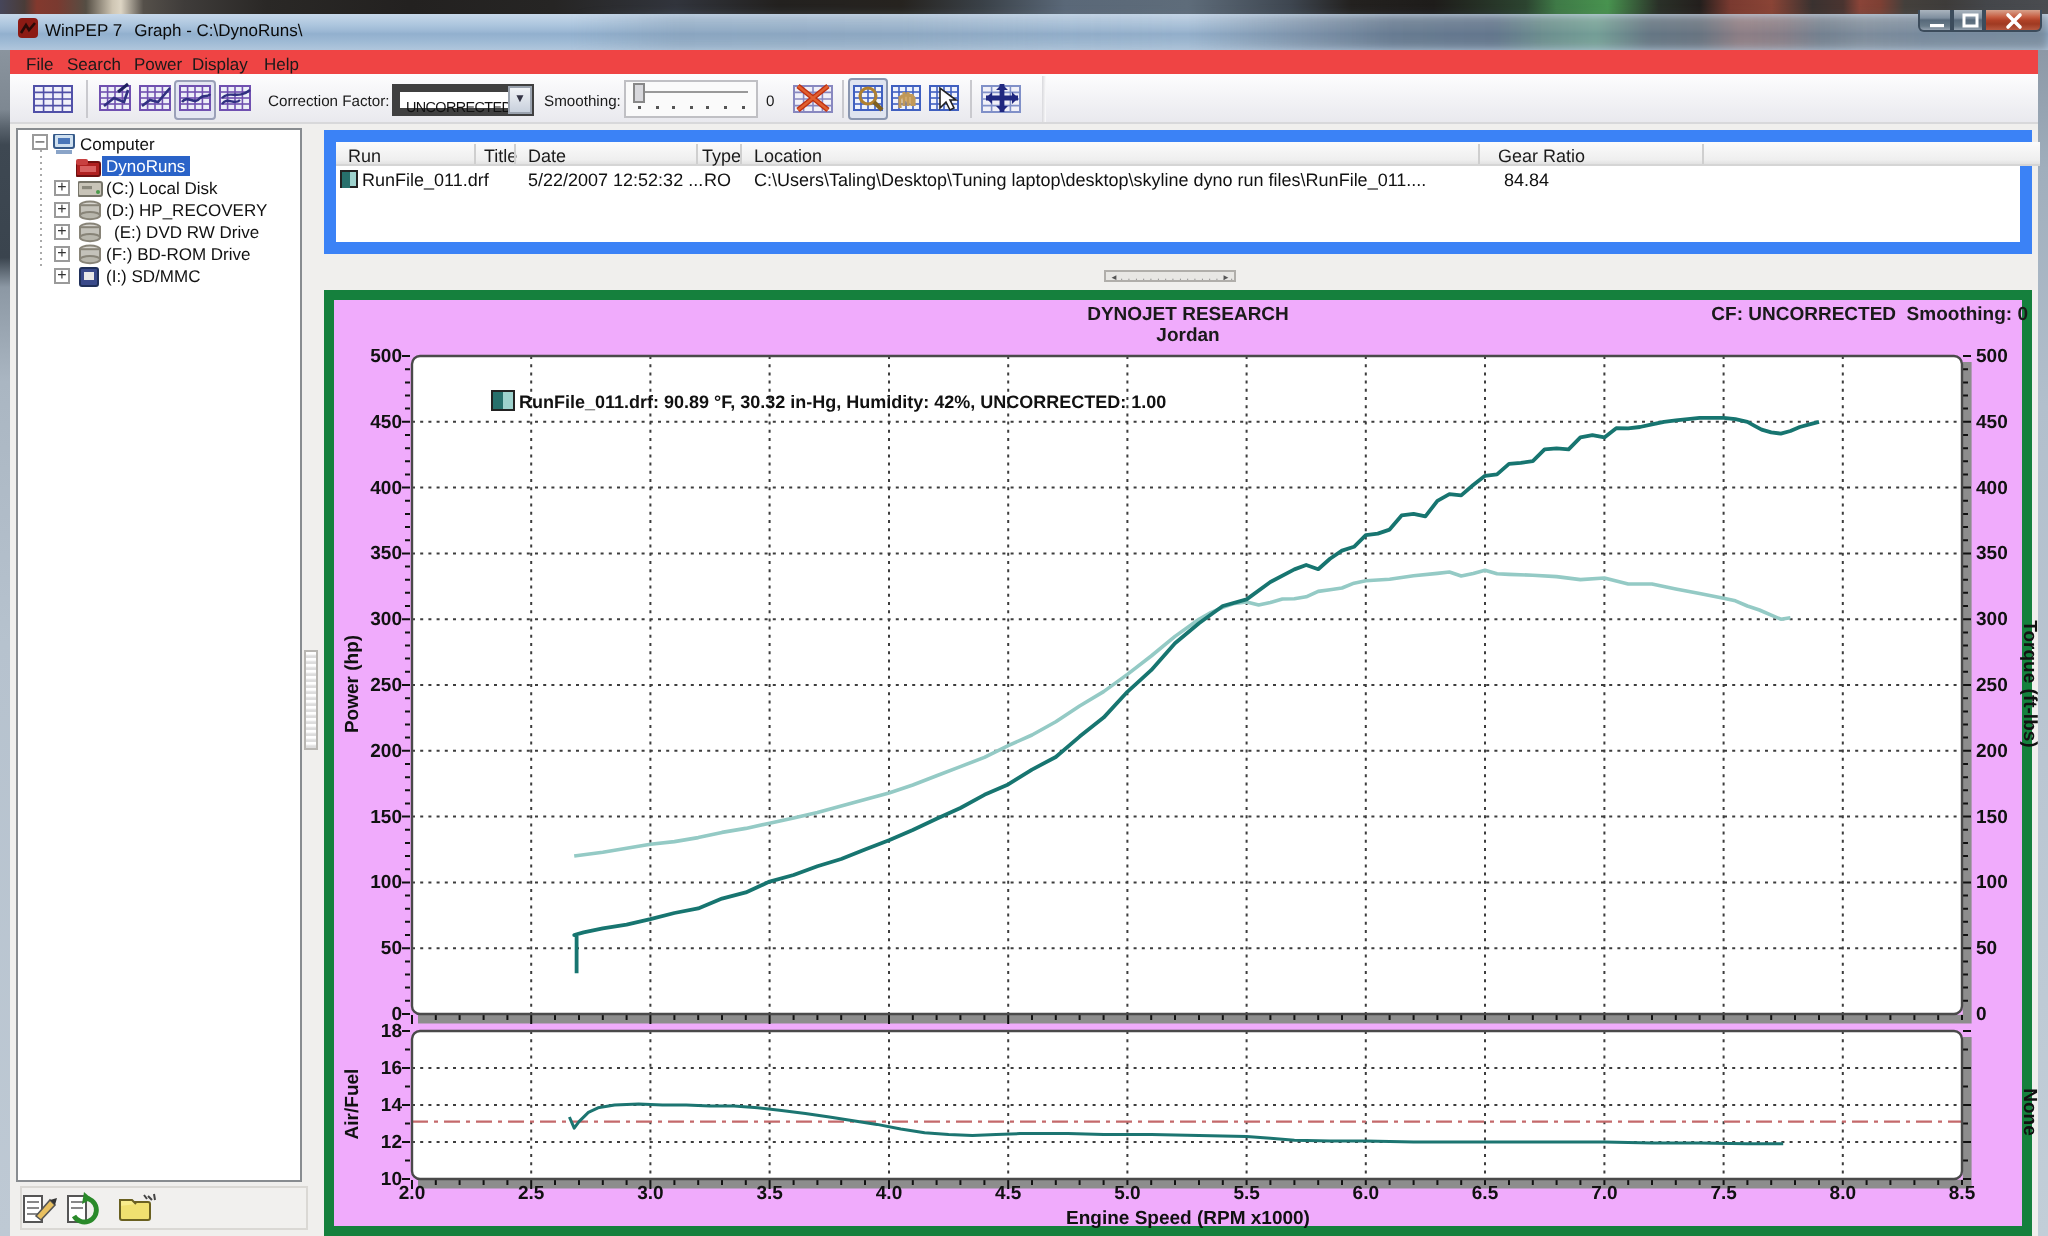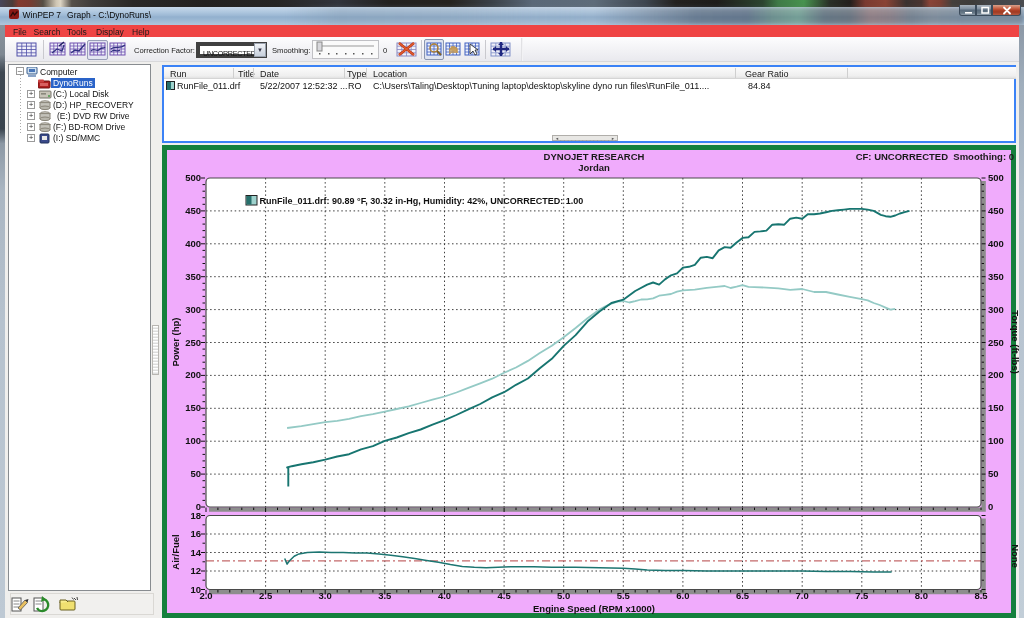--- a/index.html
+++ b/index.html
@@ -33,21 +33,21 @@
 #slider{left:312px;top:40px;width:67px;height:19px;border:1px solid #c0c0c4;background:#fafafa;}
 
 #tree{left:8px;top:64px;width:143px;height:527px;background:#fff;border:1px solid #888c90;font-size:8.5px;}
 .ti{position:absolute;white-space:nowrap;color:#111;}
 .pm{position:absolute;width:8px;height:8px;border:1px solid #9a9a9a;background:#fff;font-size:8px;line-height:6px;text-align:center;color:#333;}
 #iconbar{left:10px;top:594px;width:130px;height:21px;}
 
 #vsplit{left:152px;top:325px;width:7px;height:50px;background:#f4f3f1;border:1px solid #b8b6b2;
 background-image:repeating-linear-gradient(180deg,#fff 0,#fff 1px,#ddd 2px,#ddd 3px);}
 
-#flist{left:162px;top:65px;width:854px;height:78px;background:#fff;border:2px solid #3b82f6;}
+#flist{left:162px;top:65px;width:854px;height:62px;background:#fff;border:6px solid #3b82f6;}
 #fhead{position:absolute;left:0;top:0;width:852px;height:12px;background:linear-gradient(180deg,#fbfbfb,#efefef 80%,#e2e2e2);border-bottom:1px solid #d5d5d5;}
 .hcol{position:absolute;top:1.5px;font-size:9px;color:#1a1a1a;}
 .hdiv{position:absolute;top:1px;width:1px;height:10px;background:#cfcfcf;}
 .fcell{position:absolute;top:13.5px;font-size:9px;color:#111;white-space:nowrap;}
 
 #hsplit{left:552px;top:135px;width:66px;height:6px;background:#e8e7e4;border:1px solid #b0aeaa;font-size:4px;}
 
 #gpanel{left:162px;top:145px;width:854px;height:473px;background:#f0abfc;border:5px solid #15803d;}
 
 #lborder{left:0;top:25px;width:5px;height:593px;background:linear-gradient(180deg,#8a949e 0%,#7e8892 5%,#5a646e 6.5%,#3e4852 8%,#3a444e 17.5%,#8c98a4 20%,#aab6c2 28%,#b6c2ce 50%,#bec9d4 100%);}
@@ -68,21 +68,21 @@
       </svg></div>
 <div class="abs wbtn" id="btnmax"><svg width="16" height="11">
         <rect x="5" y="2.5" width="6.5" height="5.5" fill="none" stroke="#fff" stroke-width="1.5"></rect>
       </svg></div>
 <div class="abs wbtn" id="btnclose"><svg width="29" height="11">
         <path d="M11 2.5 L17 8.5 M17 2.5 L11 8.5" stroke="#fff" stroke-width="1.8" stroke-linecap="round"></path>
       </svg></div>
 <div class="abs" id="menubar">
 <span style="left:8px">File</span>
       <span style="left:28.5px">Search</span>
-      <span style="left:62px">Tools</span>
+      <span style="left:62px">Power</span>
       <span style="left:91px">Display</span>
       <span style="left:127px">Help</span>
 </div>
 <div class="abs" id="toolbar"></div>
 <div class="abs" id="tbend"></div>
 <div class="abs" style="left:16px;top:41px;width:22px;height:18px;"><svg width="22" height="18">
         <rect x="1" y="2" width="19" height="13" fill="#f0f0fa" stroke="#5050a8" stroke-width="1"></rect>
         <line x1="1" y1="5.2" x2="20" y2="5.2" stroke="#5050a8" stroke-width="0.8"></line>
         <line x1="1" y1="8.5" x2="20" y2="8.5" stroke="#5050a8" stroke-width="0.8"></line>
         <line x1="1" y1="11.8" x2="20" y2="11.8" stroke="#5050a8" stroke-width="0.8"></line>

